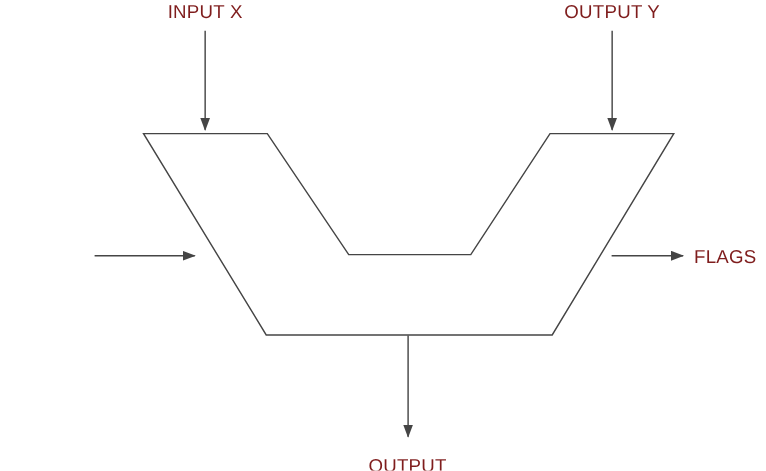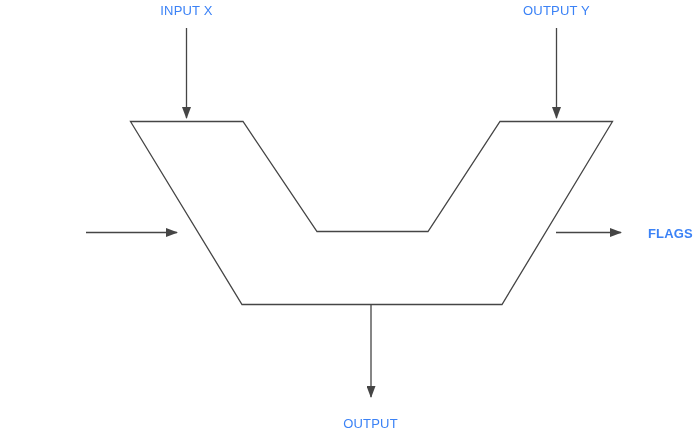--- a/index.html
+++ b/index.html
@@ -16,32 +16,32 @@
     overflow: hidden;
   }
   .stage svg {
     position: absolute;
     left: 0;
     top: 0;
     display: block;
   }
   .label {
     position: absolute;
-    color: #3b82f6;
-    font-size: 13px;
+    color: #7f1d1d;
+    font-size: 17px;
     line-height: 19px;
     text-align: center;
     letter-spacing: 0.2px;
     white-space: pre-line;
     user-select: none;
   }
   .label-input-x   { left: 136px; top: 1px;   width: 101px; }
   .label-input-y   { left: 506px; top: 1px;   width: 101px; }
   .label-opcode    { left: 2px;   top: 213px; width: 90px;  }
-  .label-flags     { left: 631px; top: 224px; width: 62px; text-align: right; font-weight: bold; }
+  .label-flags     { left: 631px; top: 224px; width: 62px; text-align: left; }
   .label-output    { left: 320px; top: 414px; width: 101px; }
 </style>
 </head>
 <body>
 
 <div class="stage">
 
   <svg width="696" height="428" viewBox="0 0 696 428">
     <defs>
       <marker id="arrowhead" markerUnits="userSpaceOnUse" markerWidth="12" markerHeight="9" refX="11" refY="4.5" orient="auto">

